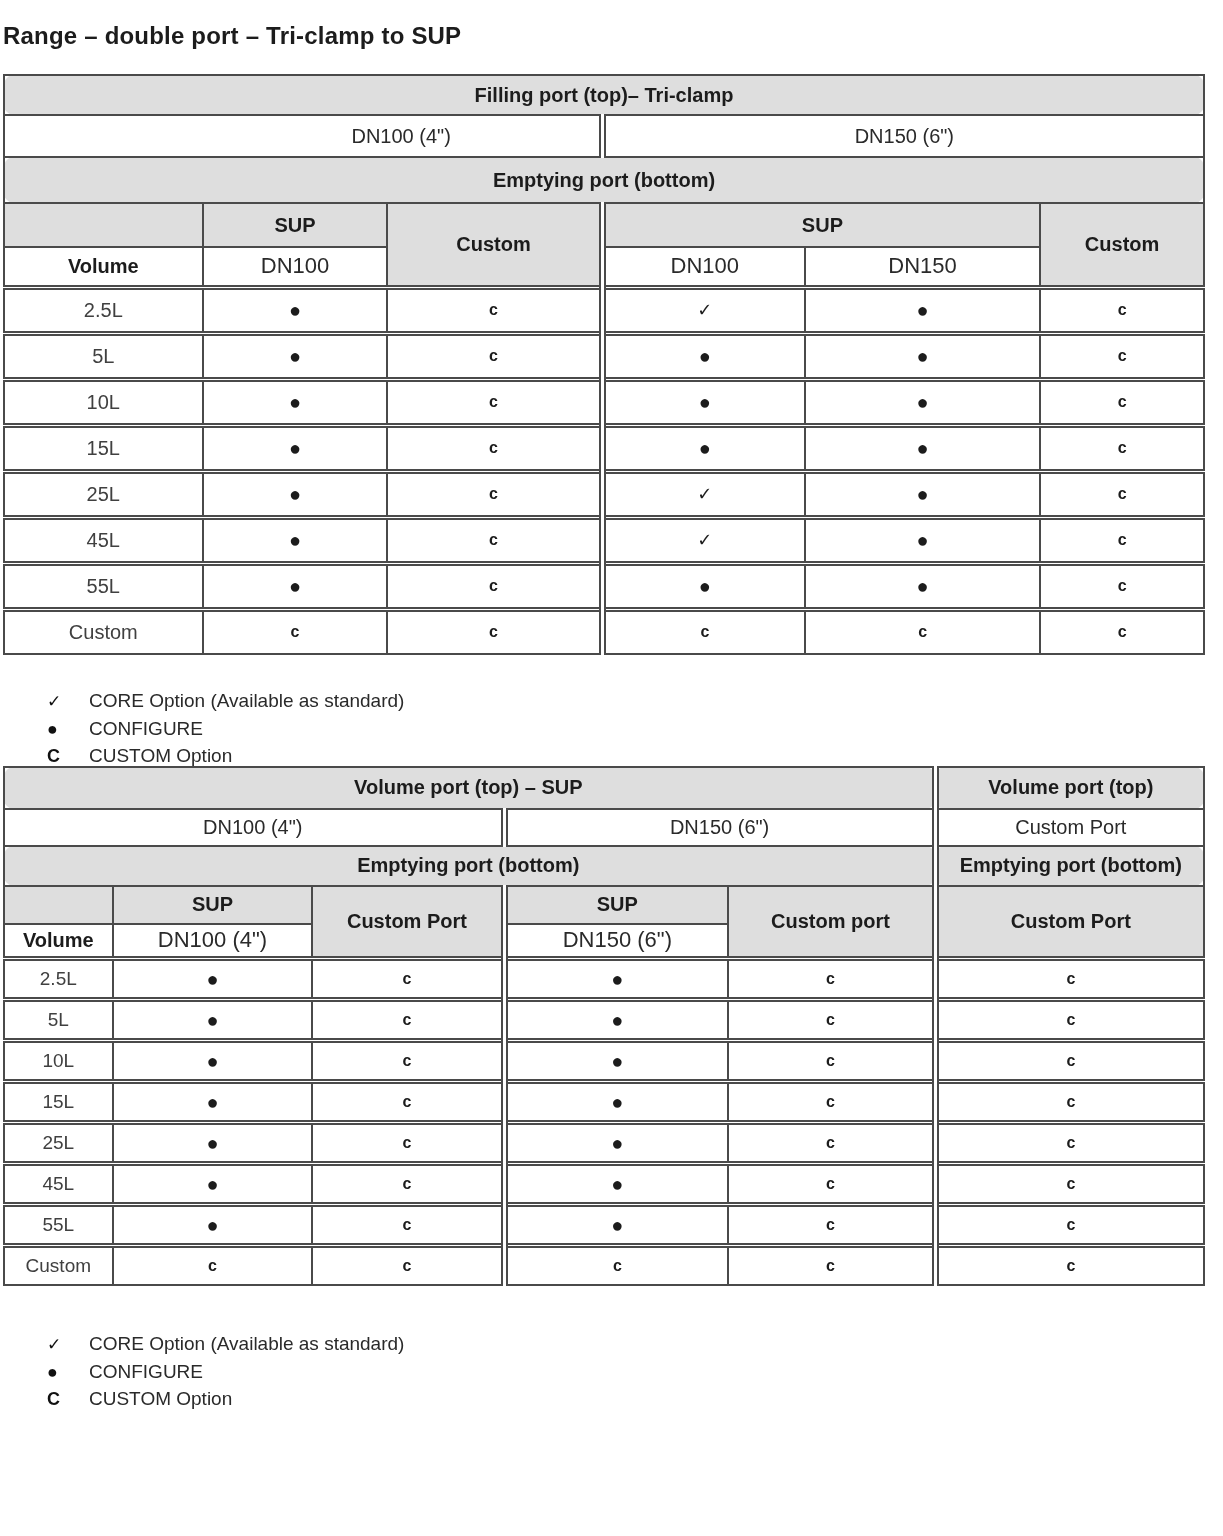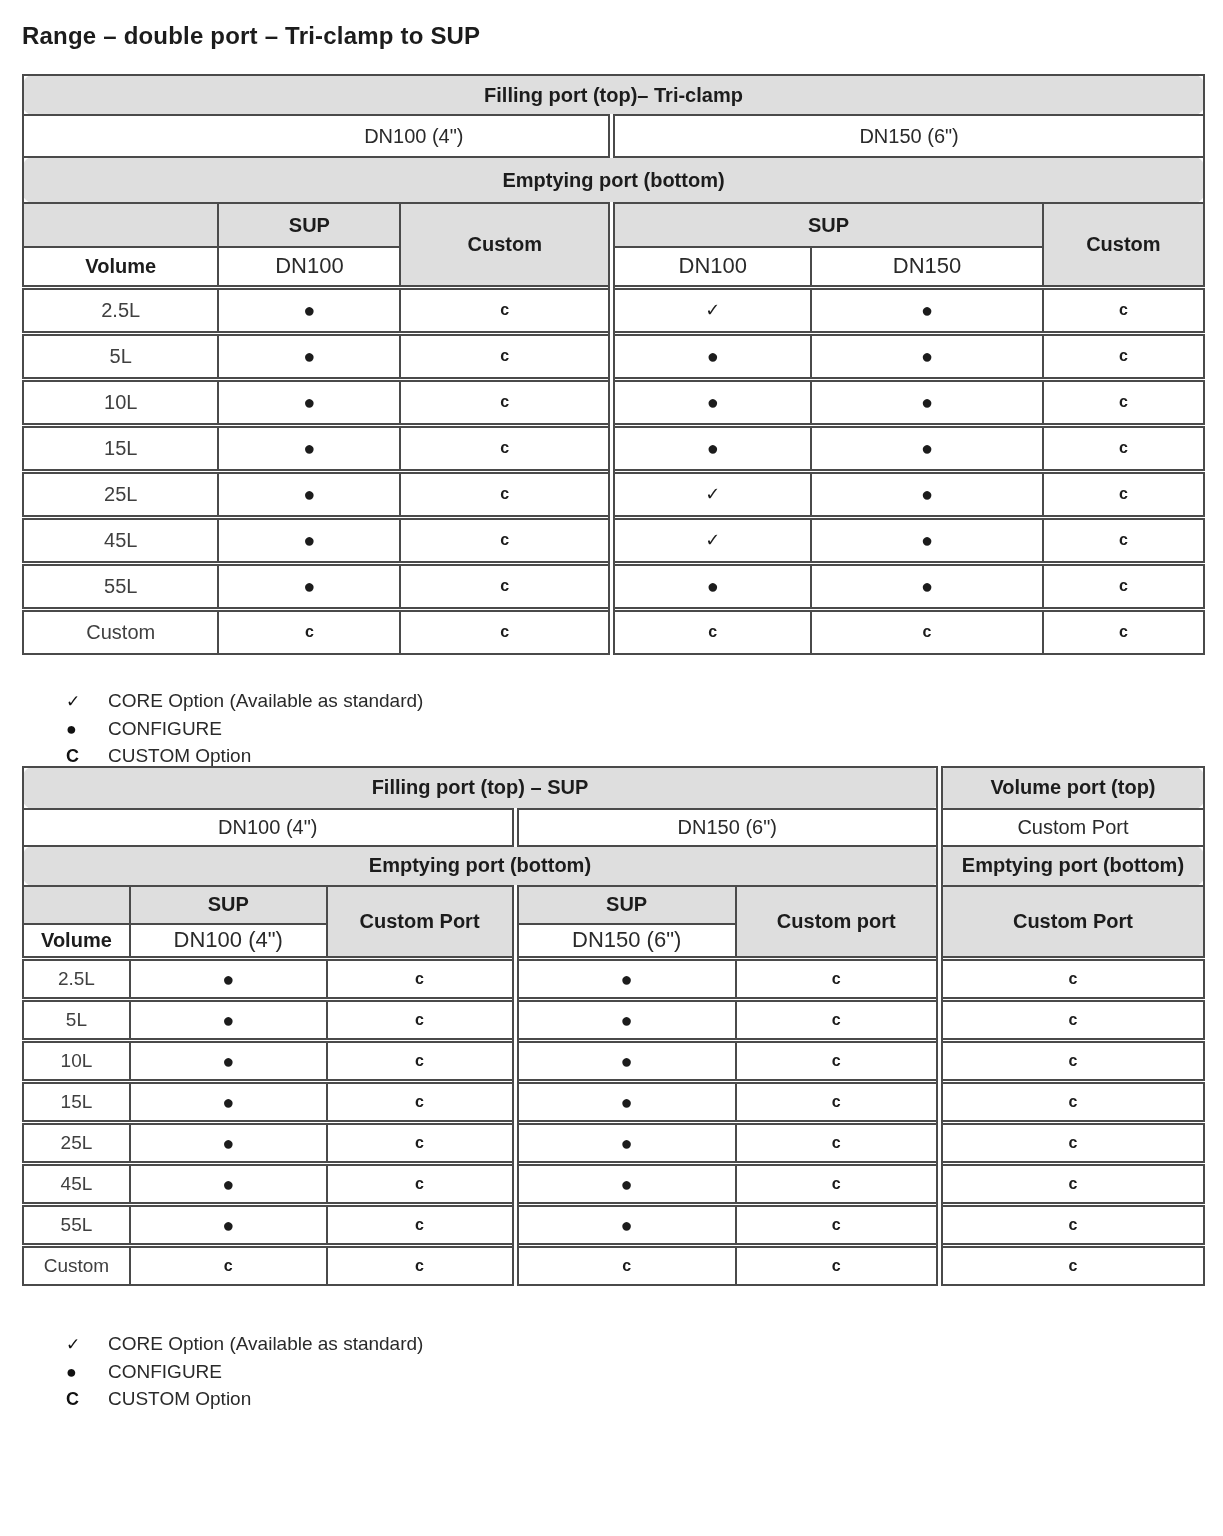--- a/index.html
+++ b/index.html
@@ -1,17 +1,17 @@
 <!DOCTYPE html>
 <html><head>
 <meta charset="utf-8">
 <style>
   html,body { margin:0; padding:0; background:#ffffff; }
   body { font-family:"Liberation Sans", sans-serif; color:#1c1c1c; }
-  .page { width:1223px; height:1536px; box-sizing:border-box; padding:20px 18px 30px 22px; background:#ffffff; }
+  .page { width:1223px; height:1536px; box-sizing:border-box; padding:20px 18px 30px 3px; background:#ffffff; }
 
   .sec-title { font-size:24px; font-weight:bold; margin:2px 0 24px 0; letter-spacing:0.2px; }
   .sec-title.second { margin-top:84px; margin-bottom:20px; }
 
   table.t { width:100%; border-collapse:collapse; table-layout:fixed; }
   .t td { border:2px solid #4a4a4a; text-align:center; vertical-align:middle; padding:0; overflow:hidden; }
   .t .hdr { background:#dedede; font-weight:bold; font-size:20px; }
   .t .band { background:#dedede; font-weight:bold; font-size:20px;border-radius:10px; }
   .t .dn { font-size:20px; font-weight:normal; color:#2a2a2a; }
   .t .sub { font-size:22px; font-weight:normal; color:#2a2a2a; }
@@ -177,21 +177,21 @@
     <colgroup>
       <col style="width:9.05%">
         <col style="width:16.65%">
         <col style="width:15.97%">
       <col style="width:18.68%">
         <col style="width:17.25%">
         <col style="width:22.4%">
     </colgroup>
     <tbody>
       <tr class="r1">
-        <td colspan="5" class="band">Filling port (top) – SUP</td>
+        <td colspan="5" class="band">Volume port (top) – SUP</td>
         <td class="band divL">Volume port (top)</td>
       </tr>
       <tr class="r2">
         <td colspan="3" class="dn">DN100 (4")</td>
         <td colspan="2" class="dn divL">DN150 (6")</td>
         <td class="dn divL">Custom Port</td>
       </tr>
       <tr class="r3">
         <td colspan="5" class="band">Emptying port (bottom)</td>
         <td class="band divL">Emptying port (bottom)</td>

